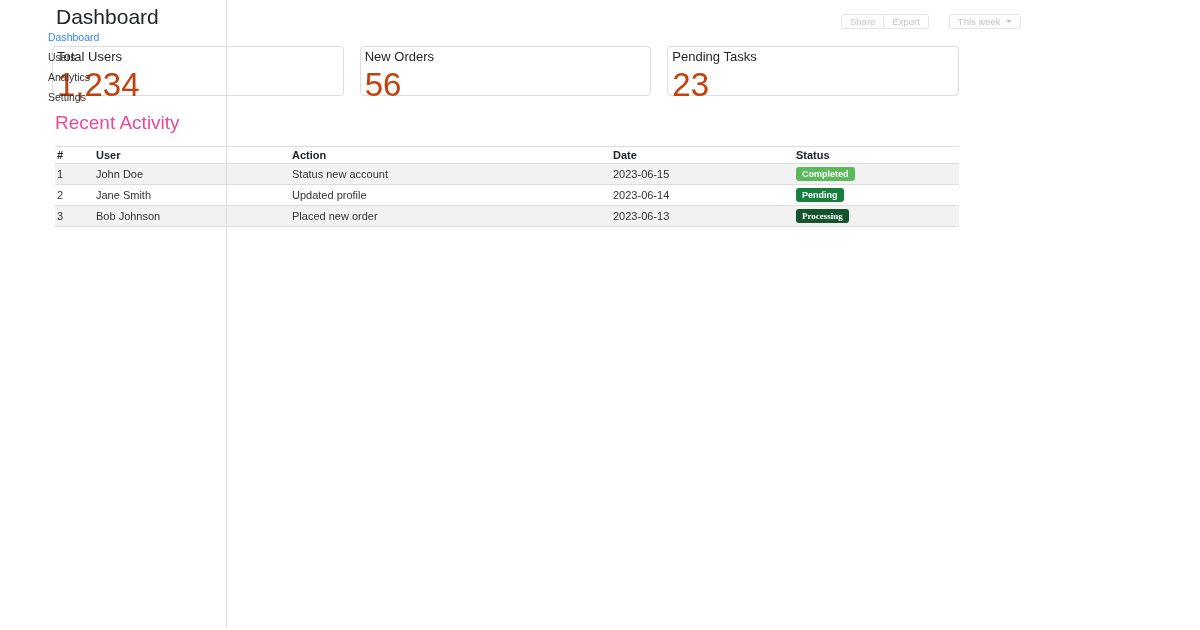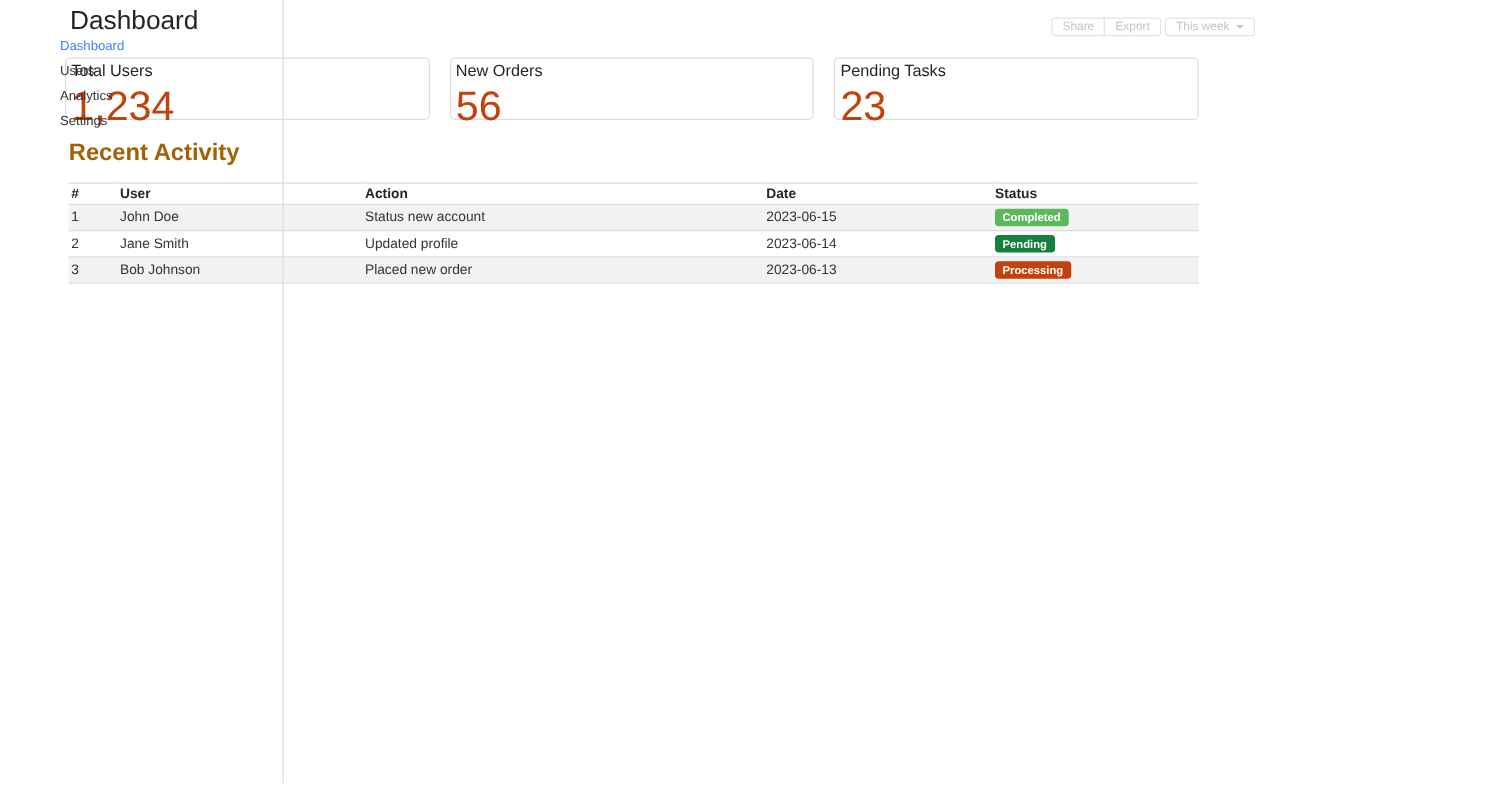--- a/index.html
+++ b/index.html
@@ -43,21 +43,21 @@
     height: 15px; padding: 0 8px;
     font-family: "Liberation Sans", sans-serif;
     font-size: 9.5px; line-height: 13px;
     color: #c4c4c4; background: #ffffff;
     border: 1px solid #e4e4e4; border-radius: 3px;
     cursor: pointer;
   }
   .btn-group { display: inline-flex; }
   .btn-group .btn:first-child { border-radius: 3px 0 0 3px; }
   .btn-group .btn:last-child { border-radius: 0 3px 3px 0; margin-left: -1px; }
-  .btn.dropdown { margin-left: 3px; }
+  .btn.dropdown { margin-left: 20px; }
   .caret {
     display: inline-block; margin-left: 5px;
     width: 0; height: 0;
     border-left: 3px solid transparent;
     border-right: 3px solid transparent;
     border-top: 3.5px solid #c4c4c4;
   }
 
   
   .cards {
@@ -69,21 +69,21 @@
     border: 1px solid #dddddd; border-radius: 4px;
     background: transparent;
     padding: 2px 4px;
   }
   .card-label { font-size: 13px; line-height: 16px; color: #212529; }
   .card-value { font-size: 33px; line-height: 38px; margin-top: 1px; color: #c2410c; font-weight: 400; }
 
   
   .section-title {
     position: absolute; left: 55px; top: 112px;
-    font-size: 19px; font-weight: 700; color: #a16207;
+    font-size: 19px; font-weight: 400; color: #ec4899;
   }
   table.activity {
     position: absolute; left: 55px; top: 146px;
     width: 904px; border-collapse: collapse;
     table-layout: fixed;
   }
   table.activity col.c-num    { width: 39px; }
   table.activity col.c-user   { width: 196px; }
   table.activity col.c-action { width: 321px; }
   table.activity col.c-date   { width: 183px; }
@@ -176,21 +176,21 @@
         <td>
           <span class="badge" style="background-color: #15803d;">Pending</span>
         </td>
       </tr>
       <tr>
         <td>3</td>
         <td>Bob Johnson</td>
         <td>Placed new order</td>
         <td>2023-06-13</td>
         <td>
-          <span class="badge" style="background-color: #c2410c;">Processing</span>
+          <span class="badge" style="background-color: #14532d; font-family: Liberation Serif, serif;">Processing</span>
         </td>
       </tr>
     </tbody>
   </table>
 
 </div>
 
 <div class="sidebar">
   <ul>
     <li class="active">Dashboard</li>

